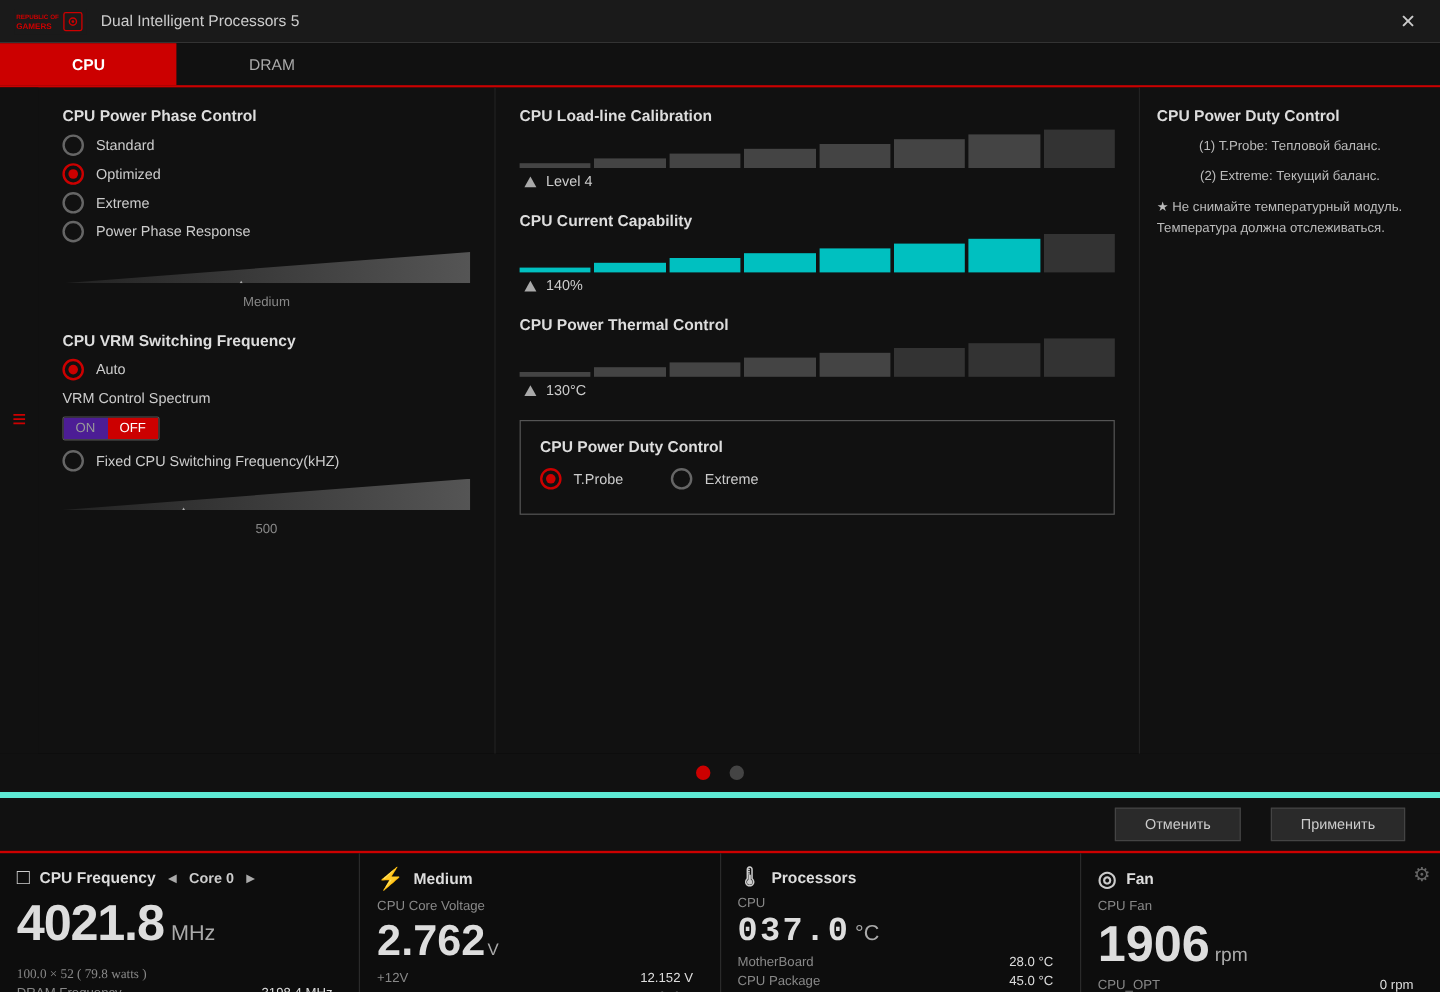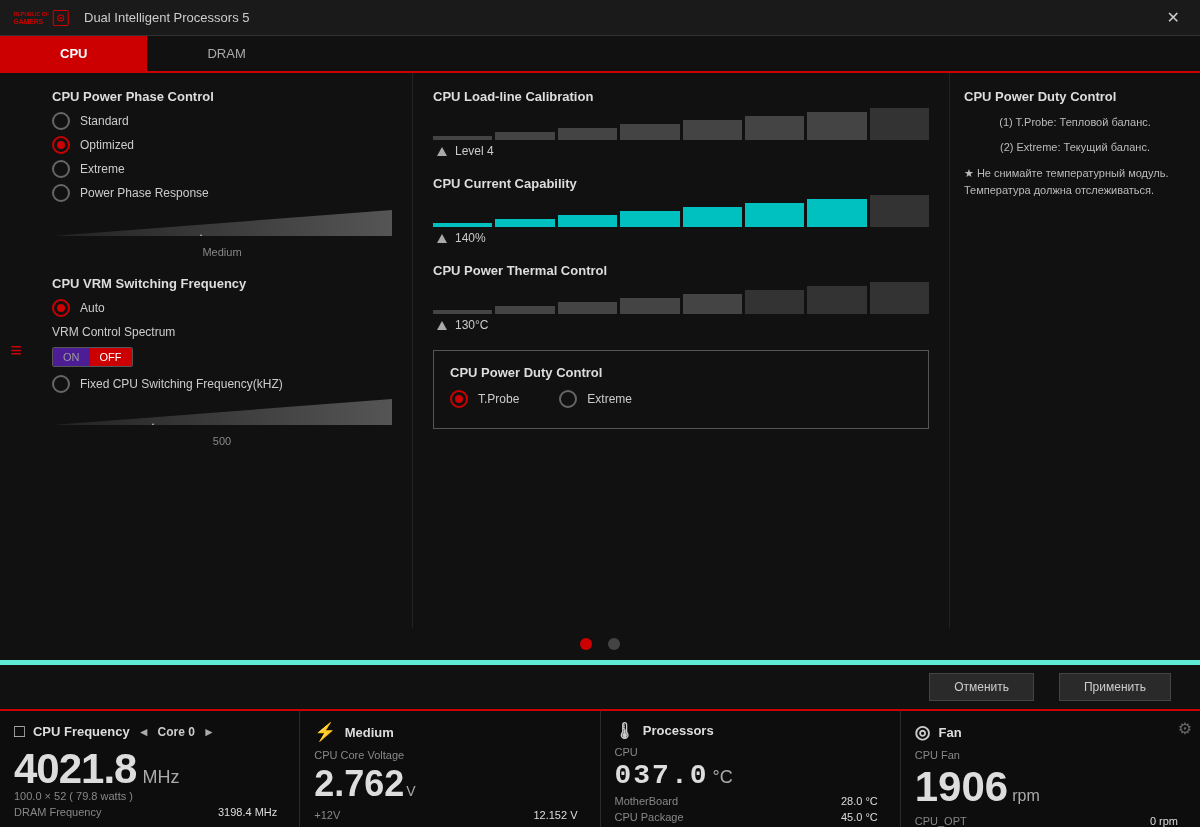--- a/index.html
+++ b/index.html
@@ -324,21 +324,22 @@
     }
     .big-unit {
       font-size: 18px;
       color: #aaa;
       font-weight: normal;
     }
 
     .sub-info {
       font-size: 11px;
       color: #888;
-      margin-top: 0;
+      margin-top: 16px;
+      font-family: Liberation Serif, serif;
     }
 
     .metric-row {
       display: flex;
       justify-content: space-between;
       font-size: 11px;
       color: #bbb;
       margin-top: 4px;
       padding-right: 8px;
     }

